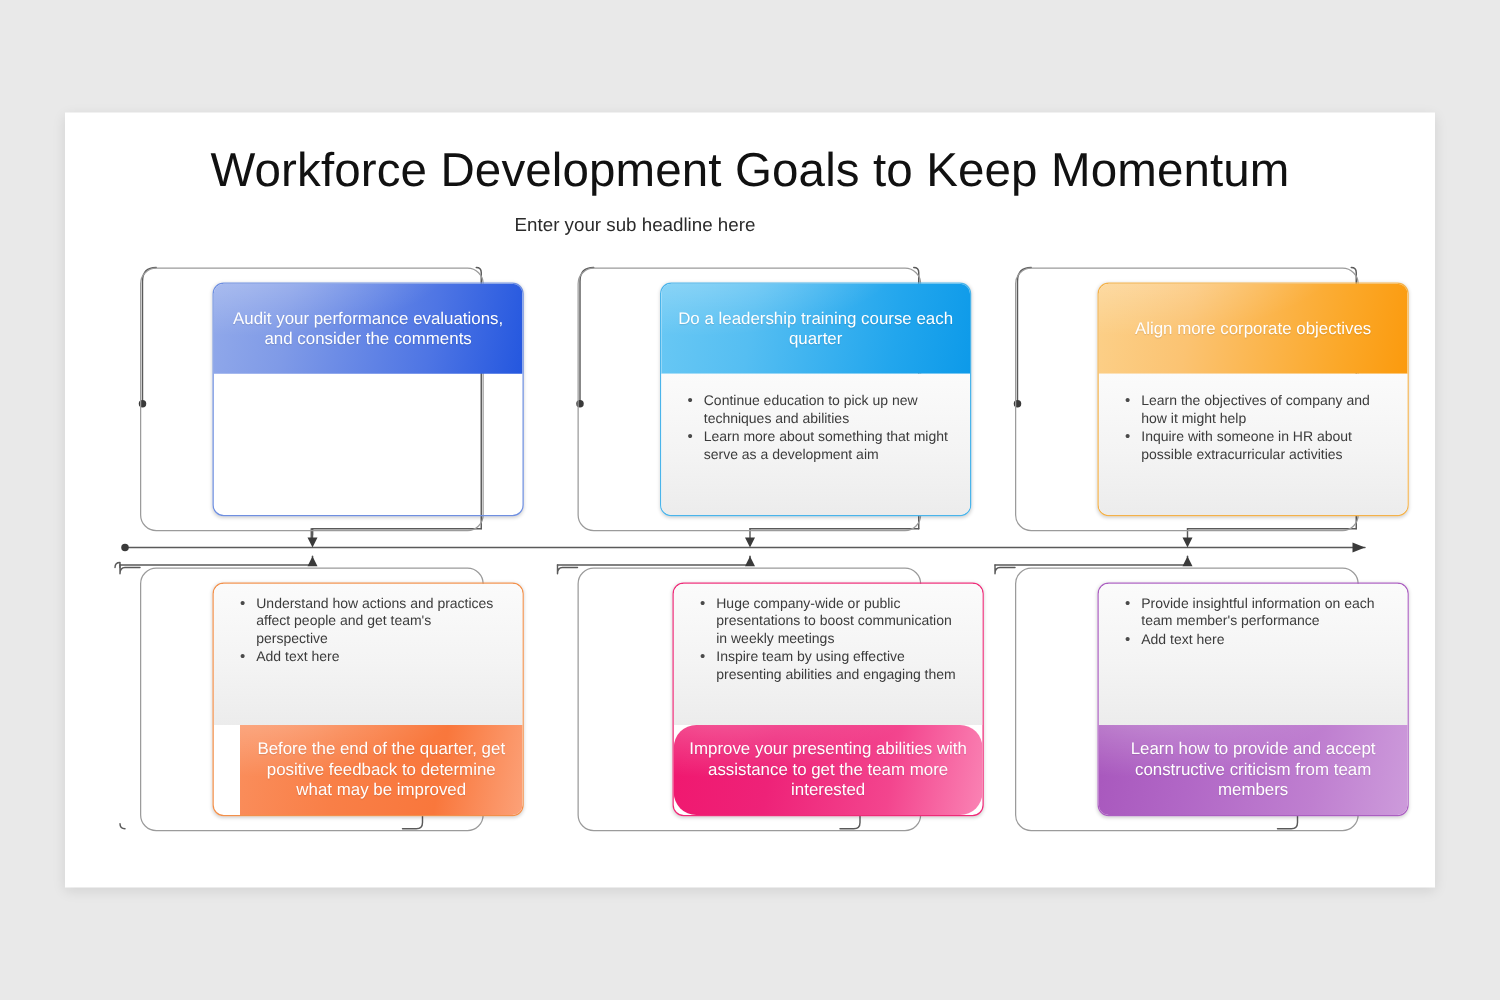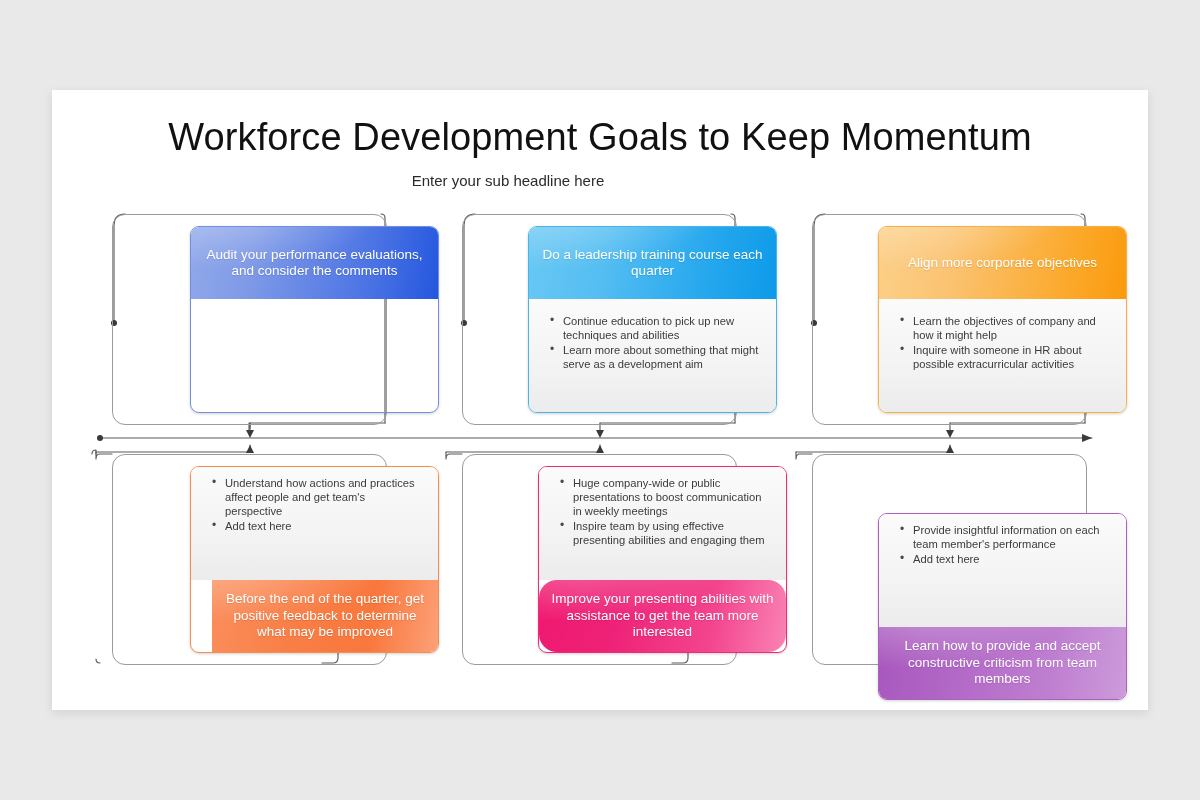--- a/index.html
+++ b/index.html
@@ -47,30 +47,30 @@
   .card{
     position:absolute;
     width:247px;height:185px;
     border-radius:9px;
     overflow:hidden;
     display:flex;flex-direction:column;
     box-shadow:0 1px 3px rgba(0,0,0,.18);
   }
   .card.top   {top:136px;}
   .card.bottom{top:376px;align-items:center;}
-  .c1{left:138px;}
+  .c1{left:118px;}
   .c2{left:476px;}
   .c3{left:826px;}
 
   .card.b-blue  {border:1.2px solid #6f8fe0;}
   .card.b-cyan  {border:1.2px solid #4ab4ea;}
   .card.b-orangeL{border:1.2px solid #f3b14a;}
   .card.b-orange{border:1.2px solid #f2904b;}
   .card.b-pink  {border:1.2px solid #ee2b78;margin-left:10px;}
-  .card.b-purple{border:1.2px solid #ab5fc1;margin-top:47px;}
+  .card.b-purple{border:1.2px solid #ab5fc1;}
 
   
   .banner{
     position:relative;
     height:72px;flex:0 0 72px;
     display:flex;align-items:center;justify-content:center;
     color:#fff;font-size:13.5px;line-height:16.5px;text-align:center;
     padding:0 10px;box-sizing:border-box;
     text-shadow:0 1px 1px rgba(0,0,0,.13);
   }

